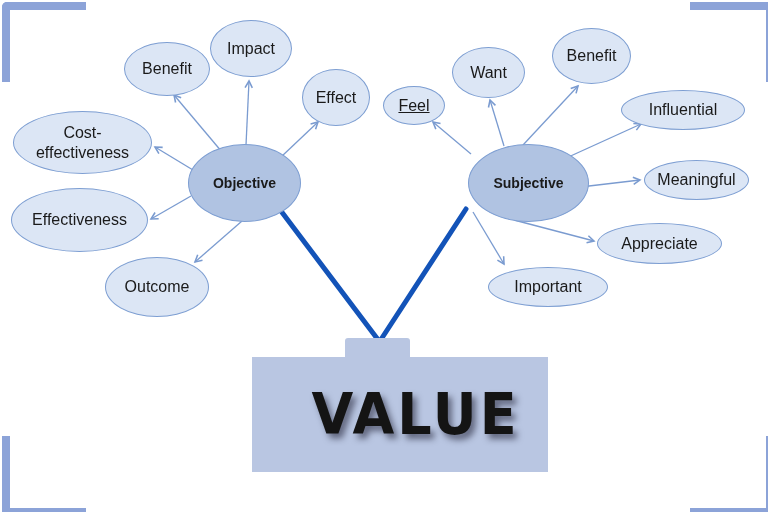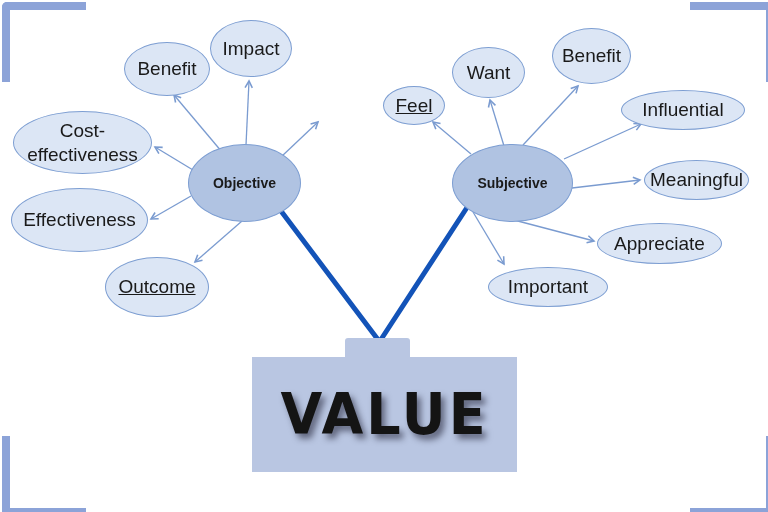--- a/index.html
+++ b/index.html
@@ -17,42 +17,42 @@
   .thin{stroke:var(--connector); stroke-width:1.3; fill:none;}
   .thick{stroke:var(--thick-line); stroke-width:5; fill:none; stroke-linecap:round;}
 
   .node,.hub{
     position:absolute; border-radius:50%;
     display:flex; align-items:center; justify-content:center; text-align:center;
     box-sizing:border-box; z-index:2; color:var(--label);
   }
   .node{
     background:var(--node-fill); border:1.4px solid var(--node-border);
-    font-size:19px; line-height:1.25; padding:2px 8px;
+    font-size:16px; line-height:1.25; padding:2px 8px;
   }
   .hub{
     background:var(--hub-fill); border:1.4px solid var(--node-border);
     font-size:14px; font-weight:bold;
   }
 
   .bracket{position:absolute; width:76px; height:72px; z-index:0; border:0 solid var(--bracket);}
   .bracket.tl{left:2px;  top:2px;   border-top-width:8px; border-left-width:8px;  border-top-left-radius:5px;}
   .bracket.tr{left:690px; top:2px;  border-top-width:8px; border-right-width:8px; border-top-right-radius:5px;}
   .bracket.bl{left:2px;  top:436px; border-bottom-width:8px; border-left-width:8px;  border-bottom-left-radius:5px;}
   .bracket.br{left:690px; top:436px; border-bottom-width:8px; border-right-width:8px; border-bottom-right-radius:5px;}
 
   .value-wrap{position:absolute; left:252px; top:338px; width:265px; height:134px; z-index:2;}
   .value-tab{
     position:absolute; left:93px; top:0; width:65px; height:22px;
     background:var(--value-fill); border-radius:3px 3px 0 0;
   }
   .value-main{
     position:absolute; left:0; top:19px; width:265px; height:115px;
     background:var(--value-fill);
-    display:flex; align-items:center; justify-content:center;
+    display:flex; align-items:center; justify-content:center;padding-left:31px;
   }
   .value-text{
     font-family:"DejaVu Sans", sans-serif;
     font-size:54px; font-weight:bold; letter-spacing:3px; color:#141414;
     text-shadow:4px 5px 6px rgba(25,25,45,0.55);
     transform:scaleY(1.05);
   }
 </style>
 </head>
 <body style="--node-fill: #dce6f5; --hub-fill: #b0c3e2; --node-border: #7d9ed2; --connector: #7a9bd0; --thick-line: #1353b8; --value-fill: #b9c6e2; --bracket: #8ca3d8; --label: #1a1a1a;">
@@ -92,31 +92,34 @@
 
   <div class="hub" style="left:188px; top:144px; width:113px; height:78px;">
     <span>Objective</span>
   </div>
   <div class="node" style="left:124px; top:42px;  width:86px;  height:54px;">
     <span>Benefit</span>
   </div>
   <div class="node" style="left:210px; top:20px;  width:82px;  height:57px;">
     <span>Impact</span>
   </div>
+  <div class="node" style="left:302px; top:69px;  width:68px;  height:57px;">
+    <span>Effect</span>
+  </div>
   <div class="node" style="left:13px;  top:111px; width:139px; height:63px;">
     <span>Cost-effectiveness</span>
   </div>
   <div class="node" style="left:11px;  top:188px; width:137px; height:64px;">
     <span>Effectiveness</span>
   </div>
-  <div class="node" style="left:105px; top:257px; width:104px; height:60px;text-decoration:underline;">
+  <div class="node" style="left:105px; top:257px; width:104px; height:60px;">
     <span>Outcome</span>
   </div>
 
-  <div class="hub" style="left:452px; top:144px; width:121px; height:78px;">
+  <div class="hub" style="left:468px; top:144px; width:121px; height:78px;">
     <span>Subjective</span>
   </div>
   <div class="node" style="left:383px; top:86px;  width:62px;  height:39px;text-decoration:underline;">
     <span>Feel</span>
   </div>
   <div class="node" style="left:452px; top:47px;  width:73px;  height:51px;">
     <span>Want</span>
   </div>
   <div class="node" style="left:552px; top:28px;  width:79px;  height:56px;">
     <span>Benefit</span>

